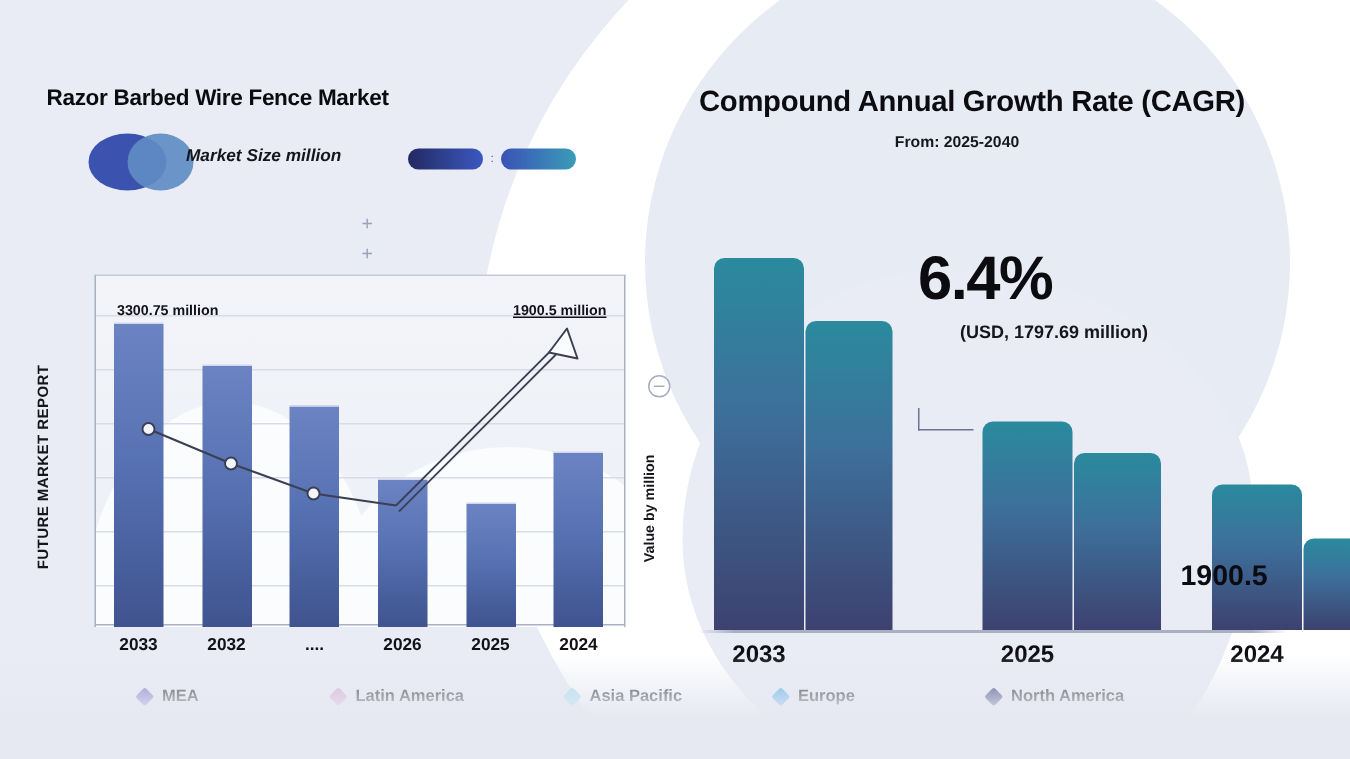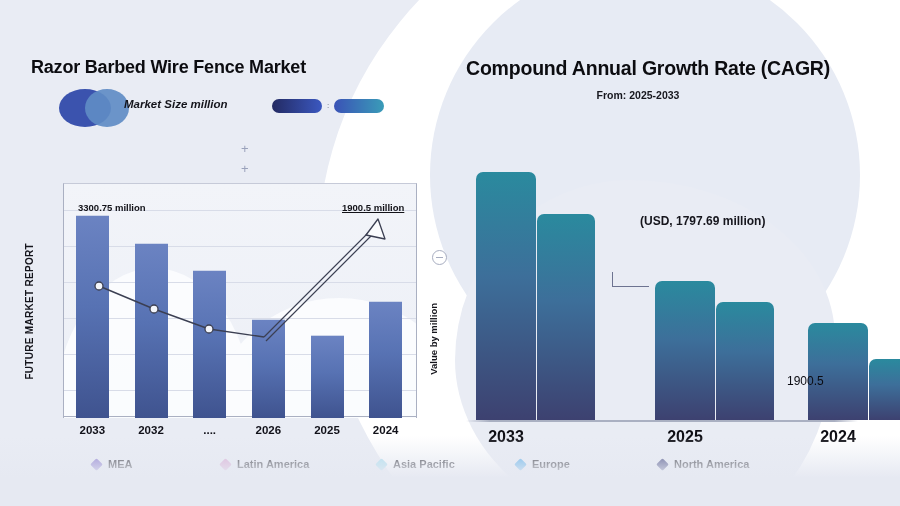--- a/index.html
+++ b/index.html
@@ -38,21 +38,21 @@
     background:#e9ecf4;
     border-radius:46% 54% 40% 60% / 50% 44% 56% 50%;
   }
   .bottom-fade{
     position:absolute;left:0;bottom:0;width:900px;height:70px;
     background:linear-gradient(180deg,rgba(233,236,244,0) 0%,#e6e9f2 60%);
   }
   
   .title{
     position:absolute;left:31px;top:57px;
-    font-size:18px;font-weight:bold;color:#0c0c10;
+    font-size:15px;font-weight:bold;color:#0c0c10;
     letter-spacing:-0.2px;
   }
   
   .logo{position:absolute;left:59px;top:89px;width:70px;height:38px;}
   .logo .c1{position:absolute;left:0;top:0;width:52px;height:38px;border-radius:50%;background:#3b53ae;}
   .logo .c2{position:absolute;left:26px;top:0;width:44px;height:38px;border-radius:50%;background:#5f8cc4;opacity:.92;}
   .logo-label{
     position:absolute;left:124px;top:98px;
     font-size:11.5px;font-weight:bold;color:#15151c;font-style:italic;
   }
@@ -153,21 +153,21 @@
   .baseline{
     position:absolute;left:466px;top:420px;width:392px;height:1.5px;
     background:linear-gradient(90deg,rgba(170,176,194,0) 0%,#aab0c2 6%,#aab0c2 94%,rgba(170,176,194,0) 100%);
   }
   .rxlabel{
     position:absolute;top:428px;text-align:center;
     font-size:16px;font-weight:bold;color:#0d0d13;
   }
   .rvalue{
     position:absolute;left:787px;top:374px;
-    font-size:12px;font-weight:normal;color:#0b0b11;
+    font-size:19px;font-weight:bold;color:#0b0b11;
   }
   .tick-mark{
     position:absolute;left:612px;top:272px;width:36px;height:14px;
     border-left:1.5px solid #6d7390;border-bottom:1.5px solid #6d7390;
   }
 </style>
 </head>
 <body>
 
 <div id="root">
@@ -237,21 +237,22 @@
   <div class="xlabels">
       <div class="xlabel" style="left: 3.33333px;">2033</div>
       <div class="xlabel" style="left: 62px;">2032</div>
       <div class="xlabel" style="left: 120.667px;">....</div>
       <div class="xlabel" style="left: 179.333px;">2026</div>
       <div class="xlabel" style="left: 238px;">2025</div>
       <div class="xlabel" style="left: 296.667px;">2024</div>
     </div>
 
   <div class="rtitle">Compound Annual Growth Rate (CAGR)</div>
-  <div class="rsub">From: 2025-2033</div>
+  <div class="rsub">From: 2025-2040</div>
+  <div class="cagr">6.4%</div>
   <div class="cagr-sub">(USD, 1797.69 million)</div>
   <div class="tick-mark"></div>
 
   <div class="rbar-group" id="right-bars">
       <div class="rbar" style="left: 476px; top: 172.444px; height: 247.556px; width: 60px; background: linear-gradient(rgb(42, 138, 158) 0%, rgb(61, 111, 154) 42%, rgb(61, 65, 112) 100%); position: absolute;"></div>
       <div class="rbar" style="left: 537px; top: 213.75px; height: 206.25px; width: 58px; background: linear-gradient(rgb(42, 138, 158) 0%, rgb(61, 111, 154) 42%, rgb(61, 65, 112) 100%); position: absolute;"></div>
       <div class="rbar" style="left: 655px; top: 281.25px; height: 138.75px; width: 60px; background: linear-gradient(rgb(42, 138, 158) 0%, rgb(61, 111, 154) 42%, rgb(61, 65, 112) 100%); position: absolute;"></div>
       <div class="rbar" style="left: 716px; top: 301.5px; height: 118.5px; width: 58px; background: linear-gradient(rgb(42, 138, 158) 0%, rgb(61, 111, 154) 42%, rgb(61, 65, 112) 100%); position: absolute;"></div>
       <div class="rbar" style="left: 808px; top: 322.5px; height: 97.5px; width: 60px; background: linear-gradient(rgb(42, 138, 158) 0%, rgb(61, 111, 154) 42%, rgb(61, 65, 112) 100%); position: absolute;"></div>
       <div class="rbar" style="left: 869px; top: 358.5px; height: 61.5px; width: 58px; background: linear-gradient(rgb(42, 138, 158) 0%, rgb(61, 111, 154) 42%, rgb(61, 65, 112) 100%); position: absolute;"></div>

